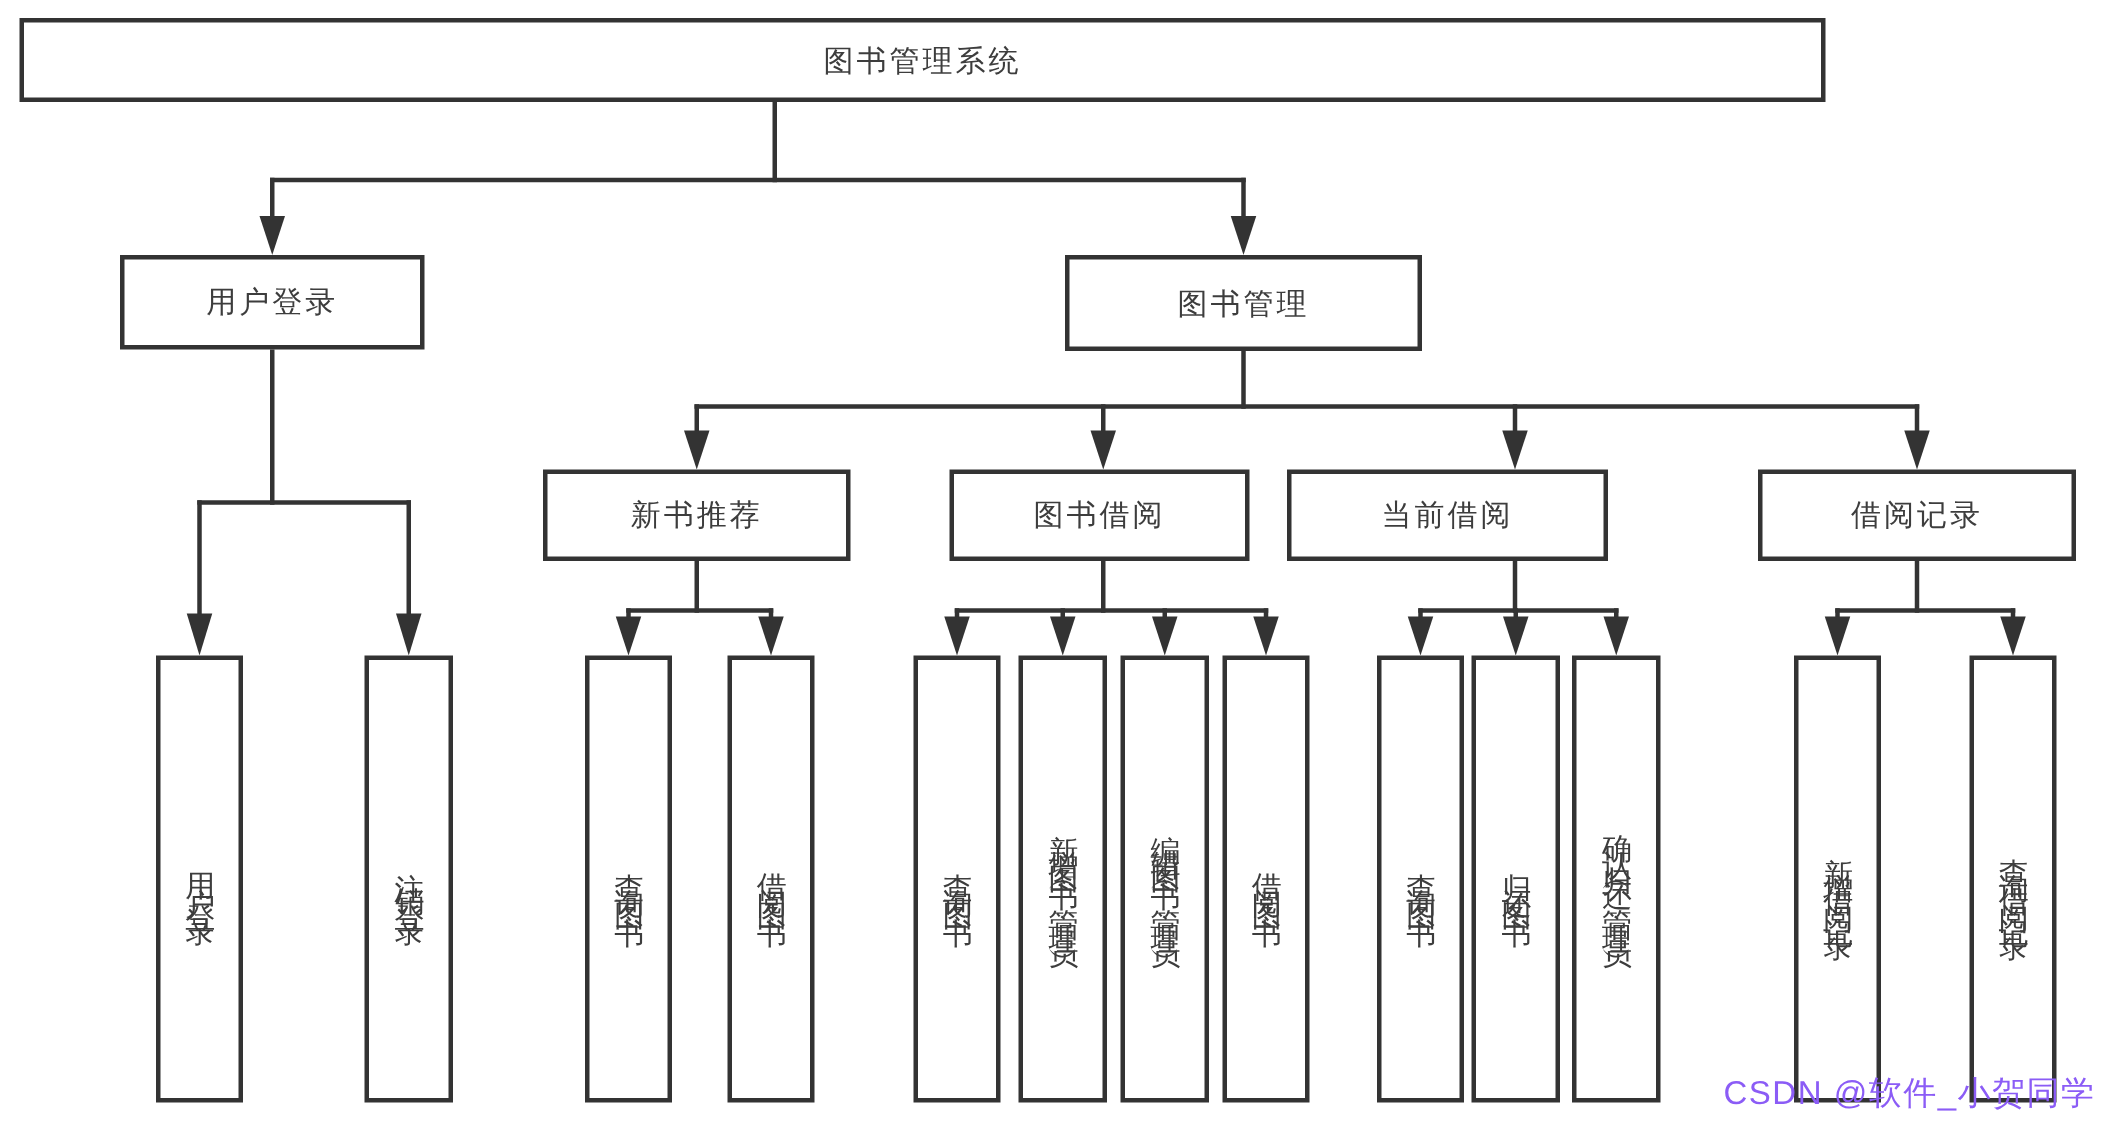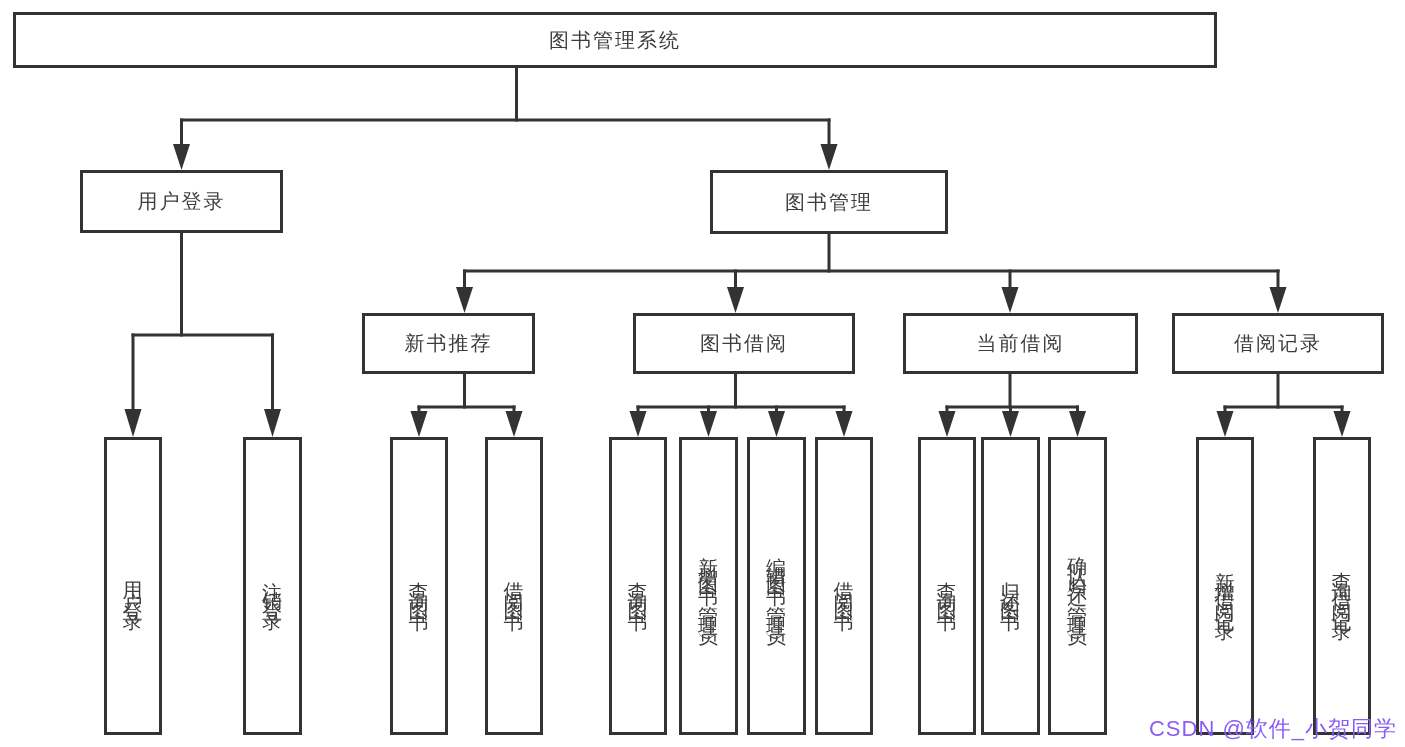--- a/index.html
+++ b/index.html
@@ -137,27 +137,27 @@
     <span class="hlabel">图书管理系统</span>
   </div>
 
   <div class="node" style="left:80px; top:170px; width:203px; height:63px;">
     <span class="hlabel">用户登录</span>
   </div>
   <div class="node" style="left:710px; top:170px; width:238px; height:64px;">
     <span class="hlabel">图书管理</span>
   </div>
 
-  <div class="node" style="left:362px; top:313px; width:173px; height:61px;">
+  <div class="node" style="left:362px; top:313px; width:205px; height:61px;">
     <span class="hlabel">新书推荐</span>
   </div>
-  <div class="node" style="left:633px; top:313px; width:222px; height:61px;">
+  <div class="node" style="left:633px; top:313px; width:200px; height:61px;">
     <span class="hlabel">图书借阅</span>
   </div>
-  <div class="node" style="left:903px; top:313px; width:235px; height:61px;">
+  <div class="node" style="left:858px; top:313px; width:214px; height:61px;">
     <span class="hlabel">当前借阅</span>
   </div>
   <div class="node" style="left:1172px; top:313px; width:212px; height:61px;">
     <span class="hlabel">借阅记录</span>
   </div>
 
   <div class="node leaf" style="left:104px; top:437px; width:58px; height:298px;">
     <span class="vlabel">用户登录</span>
   </div>
   <div class="node leaf" style="left:243px; top:437px; width:59px; height:298px;">

